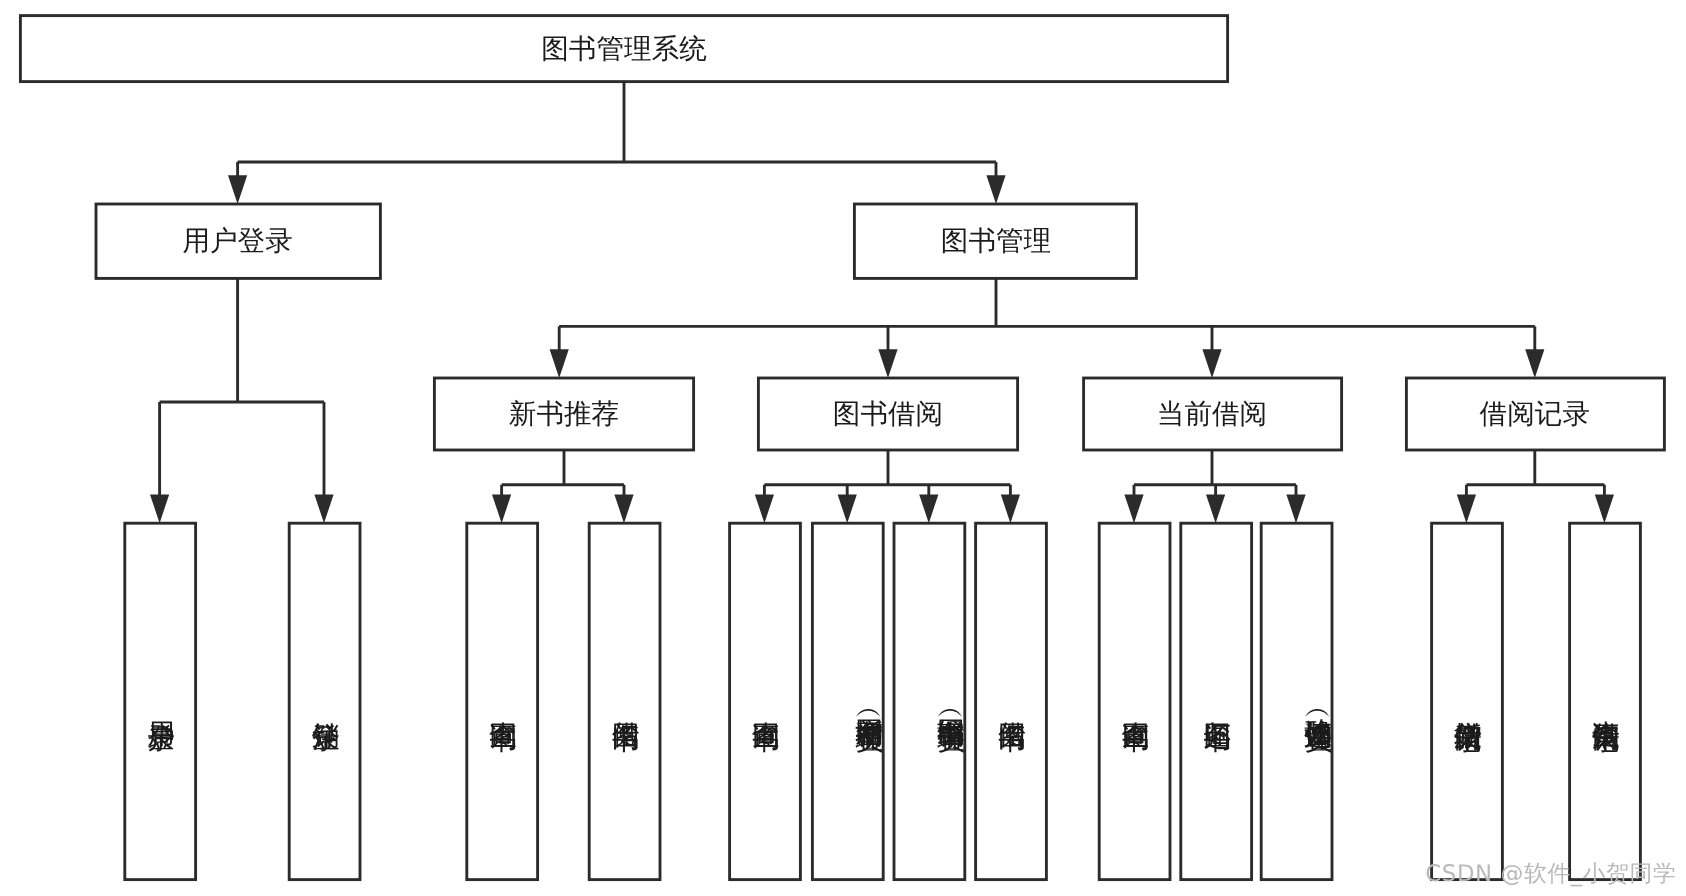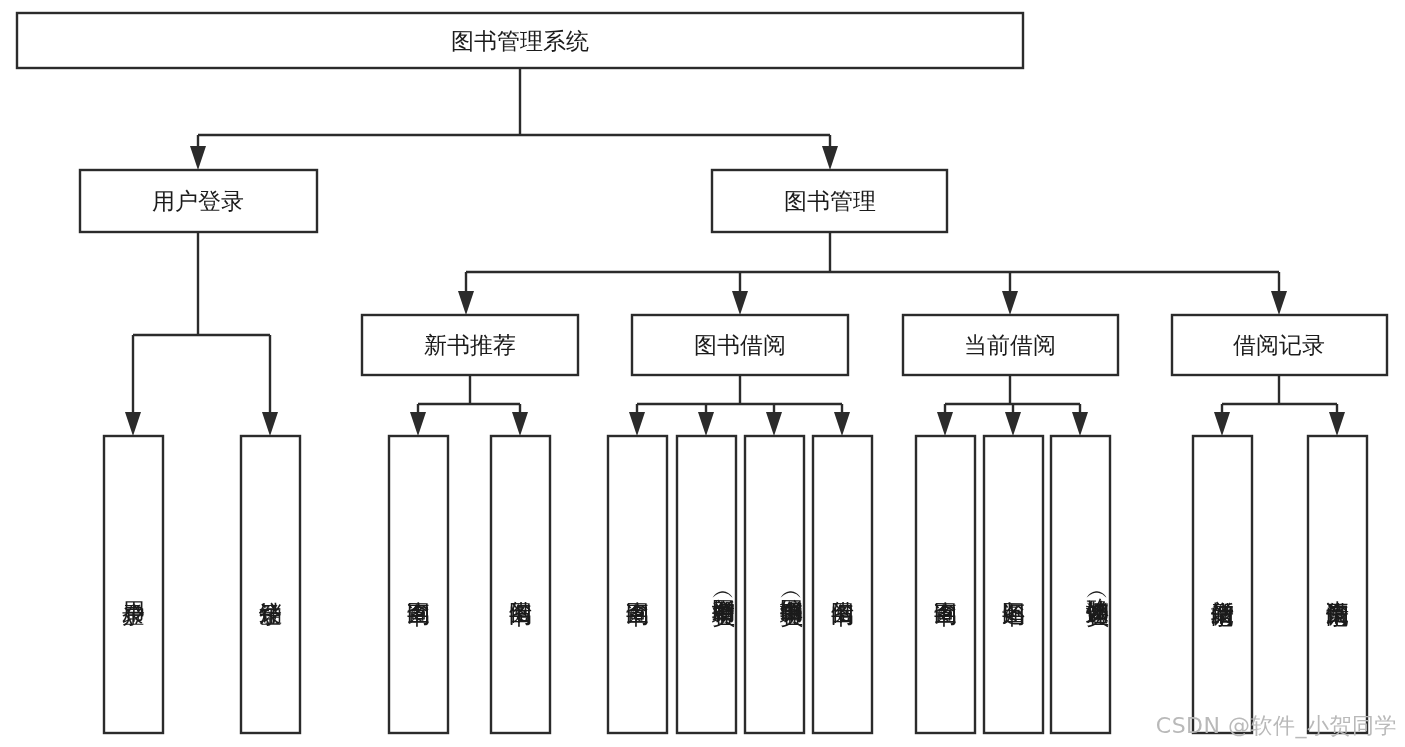--- a/index.html
+++ b/index.html
@@ -54,21 +54,21 @@
     fill: none;
   }
   .arrow-head {
     fill: #2b2b2b;
     stroke: none;
   }
   #watermark {
     position: absolute;
     right: 8px;
     bottom: 6px;
-    font-size: 22px;
+    font-size: 19px;
     color: #b9b9b9;
     font-family: "DejaVu Sans", "Liberation Sans", sans-serif;
     letter-spacing: 0.5px;
     user-select: none;
   }
 </style>
 </head>
 <body>
 
 <svg id="diagram" viewBox="0 0 1405 747" xmlns="http://www.w3.org/2000/svg">

